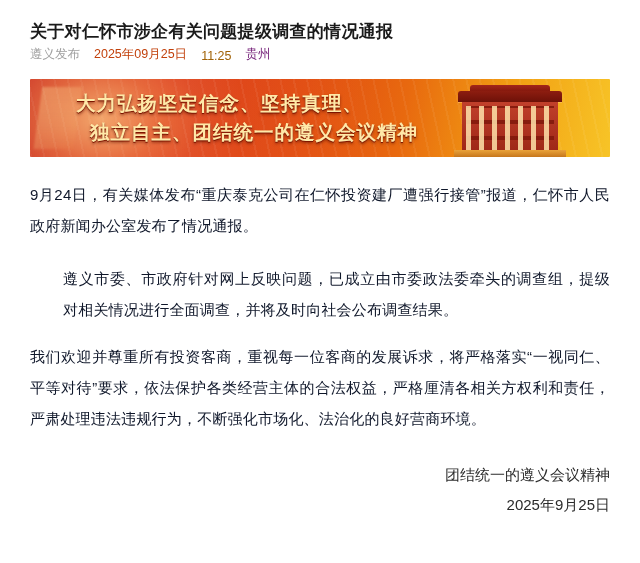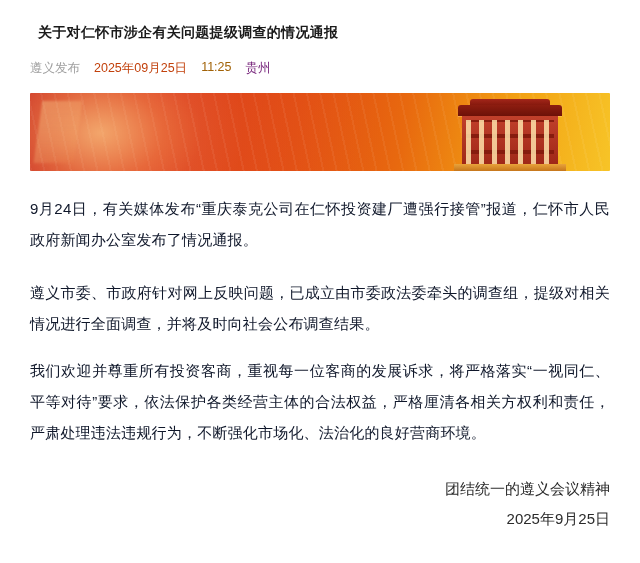--- a/index.html
+++ b/index.html
@@ -15,32 +15,31 @@
     overflow: hidden;
   }
   .page {
     position: relative;
     width: 640px;
     height: 563px;
     box-sizing: border-box;
     padding: 0 30px;
   }
   .article-title {
-    font-size: 14px;
+    font-size: 17px;
     font-weight: bold;
     color: #1a1a1a;
     line-height: 28px;
     letter-spacing: 0.3px;
-    margin: 18px 0 0 8px;
+    margin: 18px 0 0 0;
   }
   .meta-row {
     display: flex;
-    align-items: flex-start;
+    align-items: flex-end;
     gap: 14px;
-    margin-top: 14px;
     font-size: 12.5px;
     color: #9a9a9a;
   }
   .meta-source {
     color: #a0a0a0;
   }
   .meta-date {
     color: #c2410c;
   }
   .meta-time {
@@ -154,21 +153,21 @@
     filter: blur(1px);
   }
   .body-text {
     font-size: 15px;
     line-height: 31px;
     color: #0f172a;
     letter-spacing: 0.2px;
     text-align: justify;
     margin: 22px 0 0 0;
   }
-  .body-text.p2 { margin-top: 22px; }
+  .body-text.p2 { margin-top: 22px; margin-left: 33px; }
   .body-text.p3 { margin-top: 16px; }
   .sign-block {
     margin-top: 26px;
     text-align: right;
     font-size: 15px;
     line-height: 30px;
     color: #2b2b2b;
   }
   .sign-date {
     color: #2b2b2b;
@@ -185,20 +184,24 @@
     <span class="meta-source">遵义发布</span>
     <span class="meta-date">2025年09月25日</span>
     <span class="meta-time">11:25</span>
     <span class="meta-location">贵州</span>
   </div>
 
   <div class="banner">
     <div class="banner-rays"></div>
     <div class="banner-glow"></div>
     <div class="banner-flag"></div>
+    <div class="banner-text">
+      <div class="line1">大力弘扬坚定信念、坚持真理、</div>
+      <div class="line2">独立自主、团结统一的遵义会议精神</div>
+    </div>
     <div class="banner-building">
       <div class="bb-roof2"></div>
       <div class="bb-roof"></div>
       <div class="bb-body"></div>
       <div class="bb-windows"></div>
       <div class="bb-base"></div>
     </div>
   </div>
 
   <p class="body-text p1">9月24日，有关媒体发布“重庆泰克公司在仁怀投资建厂遭强行接管”报道，仁怀市人民政府新闻办公室发布了情况通报。</p>

